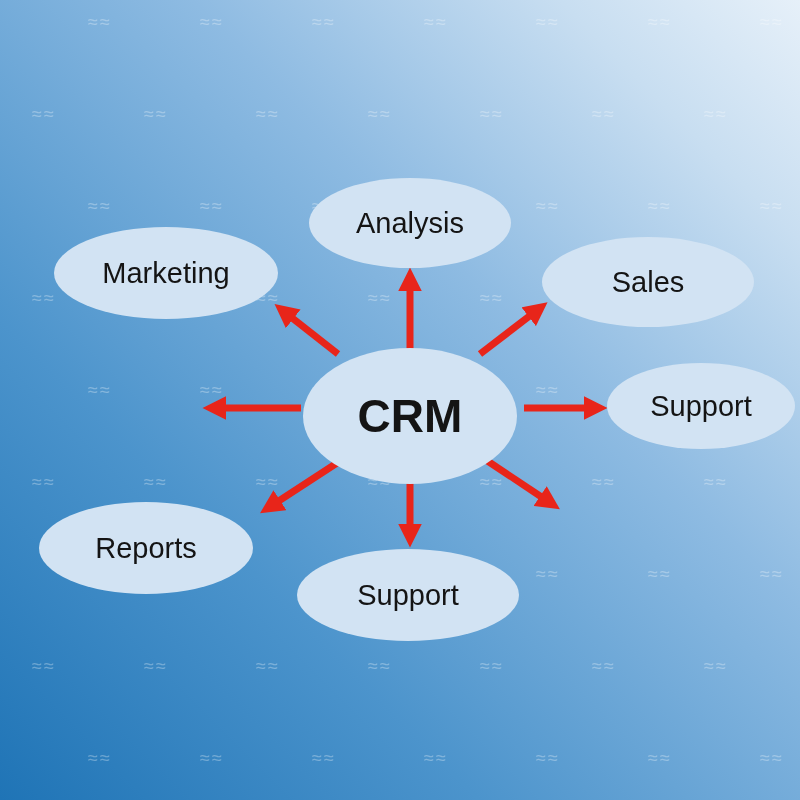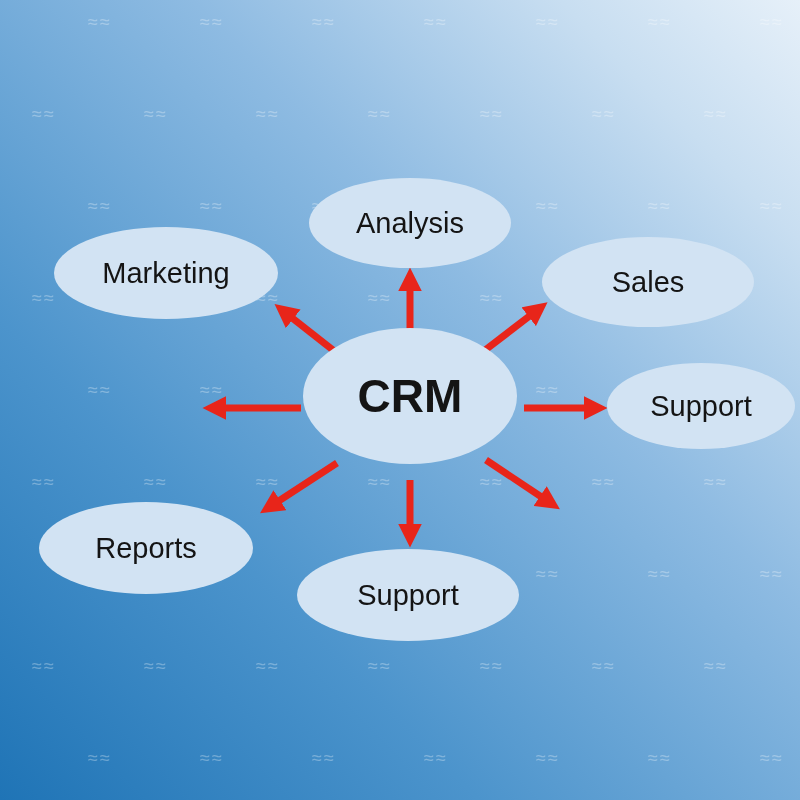--- a/index.html
+++ b/index.html
@@ -45,21 +45,21 @@
     z-index: 2;
     background: #d2e3f3;
     border-radius: 50%;
     display: flex;
     align-items: center;
     justify-content: center;
     color: #141414;
     font-size: 29px;
   }
   .node.center-node {
-    left: 303px; top: 328px; width: 214px; height: 136px;
+    left: 303px; top: 348px; width: 214px; height: 136px;
     font-size: 46px;
     font-weight: 700;
   }
   .node.analysis  { left: 309px; top: 178px; width: 202px; height: 90px; text-align: right; }
   .node.sales     { left: 542px; top: 237px; width: 212px; height: 90px; }
   .node.target    { left: 607px; top: 363px; width: 188px; height: 86px; }
   .node.marketing { left: 544px; top: 493px; width: 222px; height: 92px; }
   .node.support   { left: 297px; top: 549px; width: 222px; height: 92px; }
   .node.reports   { left: 39px;  top: 502px; width: 214px; height: 92px; text-align: center; }
   .node.orders    { left: 7px;   top: 367px; width: 180px; height: 84px; }

